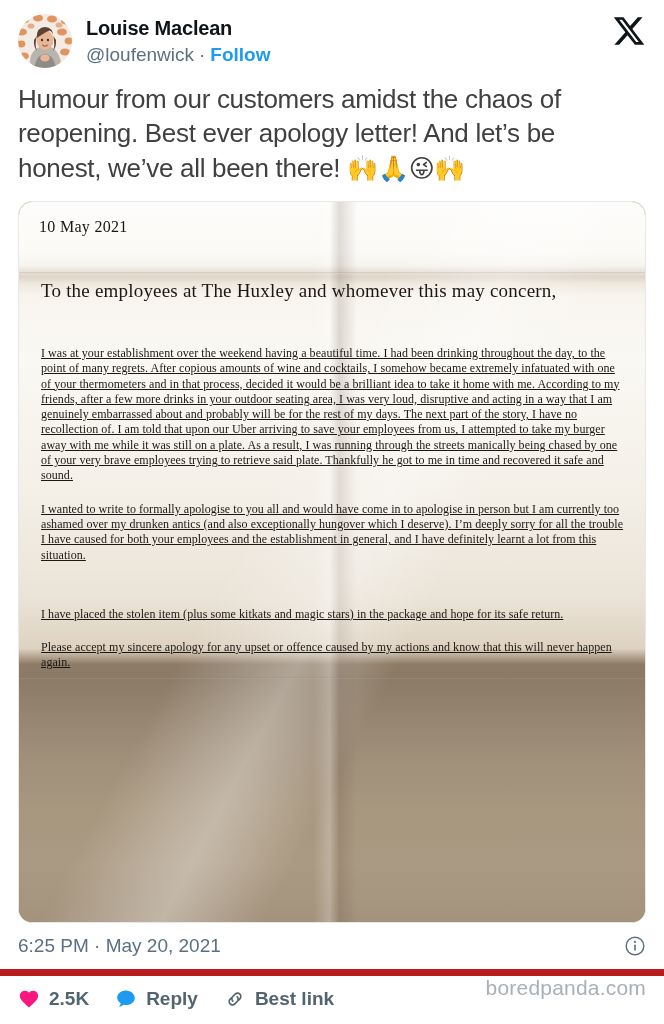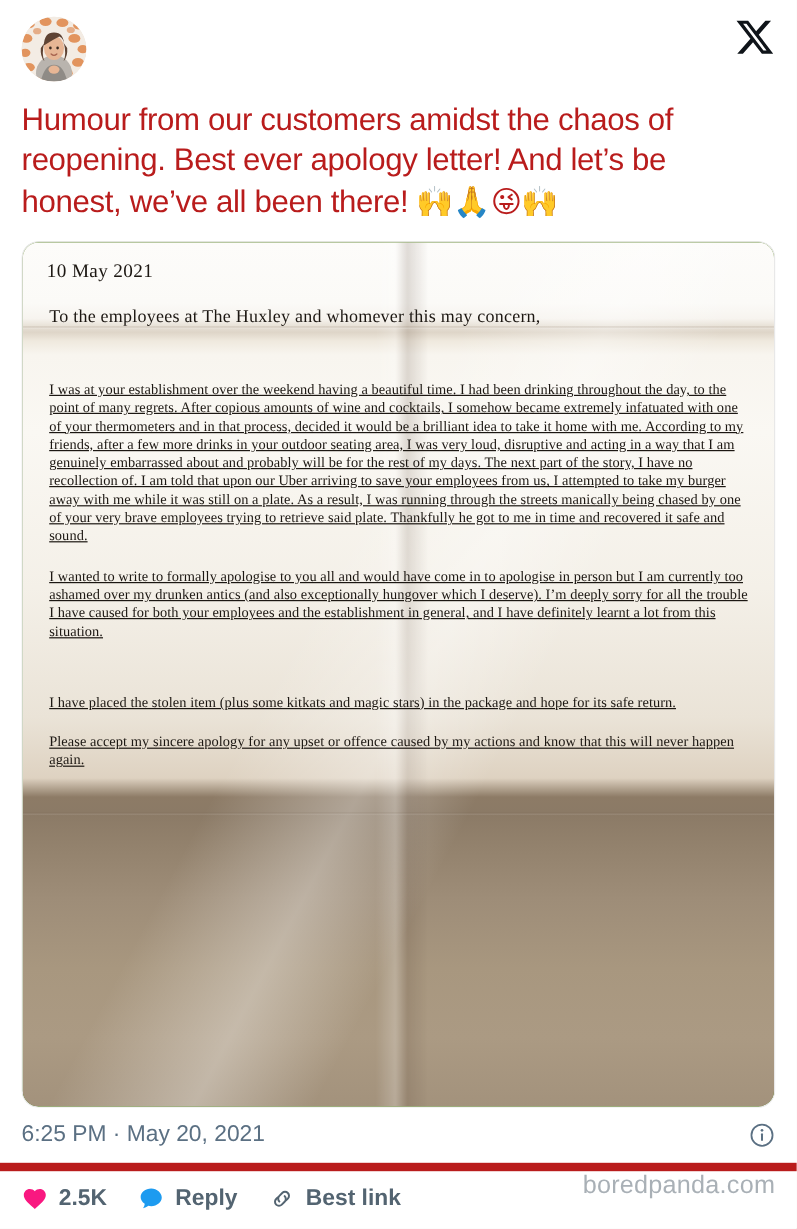--- a/index.html
+++ b/index.html
@@ -79,21 +79,21 @@
     height: 34px;
     cursor: pointer;
   }
   .x-logo svg { display: block; width: 100%; height: 100%; }
 
   
   .tweet-text {
     padding: 14px 18px 0 18px;
     font-size: 26px;
     line-height: 1.32;
-    color: #b91c1c;
+    color: #404040;
     letter-spacing: -0.3px;
     white-space: pre-wrap;
   }
   .tweet-text .emoji {
     font-family: "DejaVu Sans", sans-serif;
     font-size: 25px;
   }
 
   
   .media-wrap {
@@ -164,22 +164,22 @@
     padding: 16px 20px 0 20px;
     box-sizing: border-box;
     font-family: "Liberation Serif", "DejaVu Serif", serif;
     color: #1c1712;
   }
   .ltr-date {
     font-size: 16px;
     letter-spacing: 0.3px;
   }
   .ltr-salutation {
-    margin-top: 20px;
-    font-size: 15px;
+    margin-top: 44px;
+    font-size: 19px;
     letter-spacing: 0.2px;
     padding-left: 2px;
   }
   .ltr-para {
     margin-top: 18px;
     font-size: 12px;
     line-height: 1.275;
     letter-spacing: 0.05px;
     padding-left: 2px;
     text-rendering: optimizeLegibility;
@@ -276,20 +276,28 @@
           <path d="M35.2 22 q2.4 9 -0.2 15 q3.6 -4 3 -11 z" fill="#5e4334"></path>
           <ellipse cx="24" cy="26" rx="1.1" ry="1.2" fill="#3a2a20"></ellipse>
           <ellipse cx="30" cy="26" rx="1.1" ry="1.2" fill="#3a2a20"></ellipse>
           <path d="M24.6 31 q2.4 2.2 4.8 0" stroke="#a7634f" stroke-width="1.1" fill="none" stroke-linecap="round"></path>
 
           <ellipse cx="27" cy="44" rx="4.6" ry="3.4" fill="#e7b695"></ellipse>
         </g>
       </svg>
     </div>
 
+    <div class="name-block">
+      <div class="display-name">Louise Maclean</div>
+      <div class="handle-row">
+        <span class="handle">@loufenwick</span>
+        <span class="dot-sep">·</span>
+        <a class="follow-link">Follow</a>
+      </div>
+    </div>
 
     <div class="x-logo">
       <svg viewBox="0 0 24 24" xmlns="http://www.w3.org/2000/svg">
         <path fill="#0f1419" d="M18.244 2.25h3.308l-7.227 8.26 8.502 11.24H16.17l-5.214-6.817L4.99 21.75H1.68l7.73-8.835L1.254 2.25H8.08l4.713 6.231zm-1.161 17.52h1.833L7.084 4.126H5.117z"></path>
       </svg>
     </div>
   </div>
 
   <div class="tweet-text"><span>Humour from our customers amidst the chaos of</span>
 <span>reopening. Best ever apology letter! And let’s be</span>

